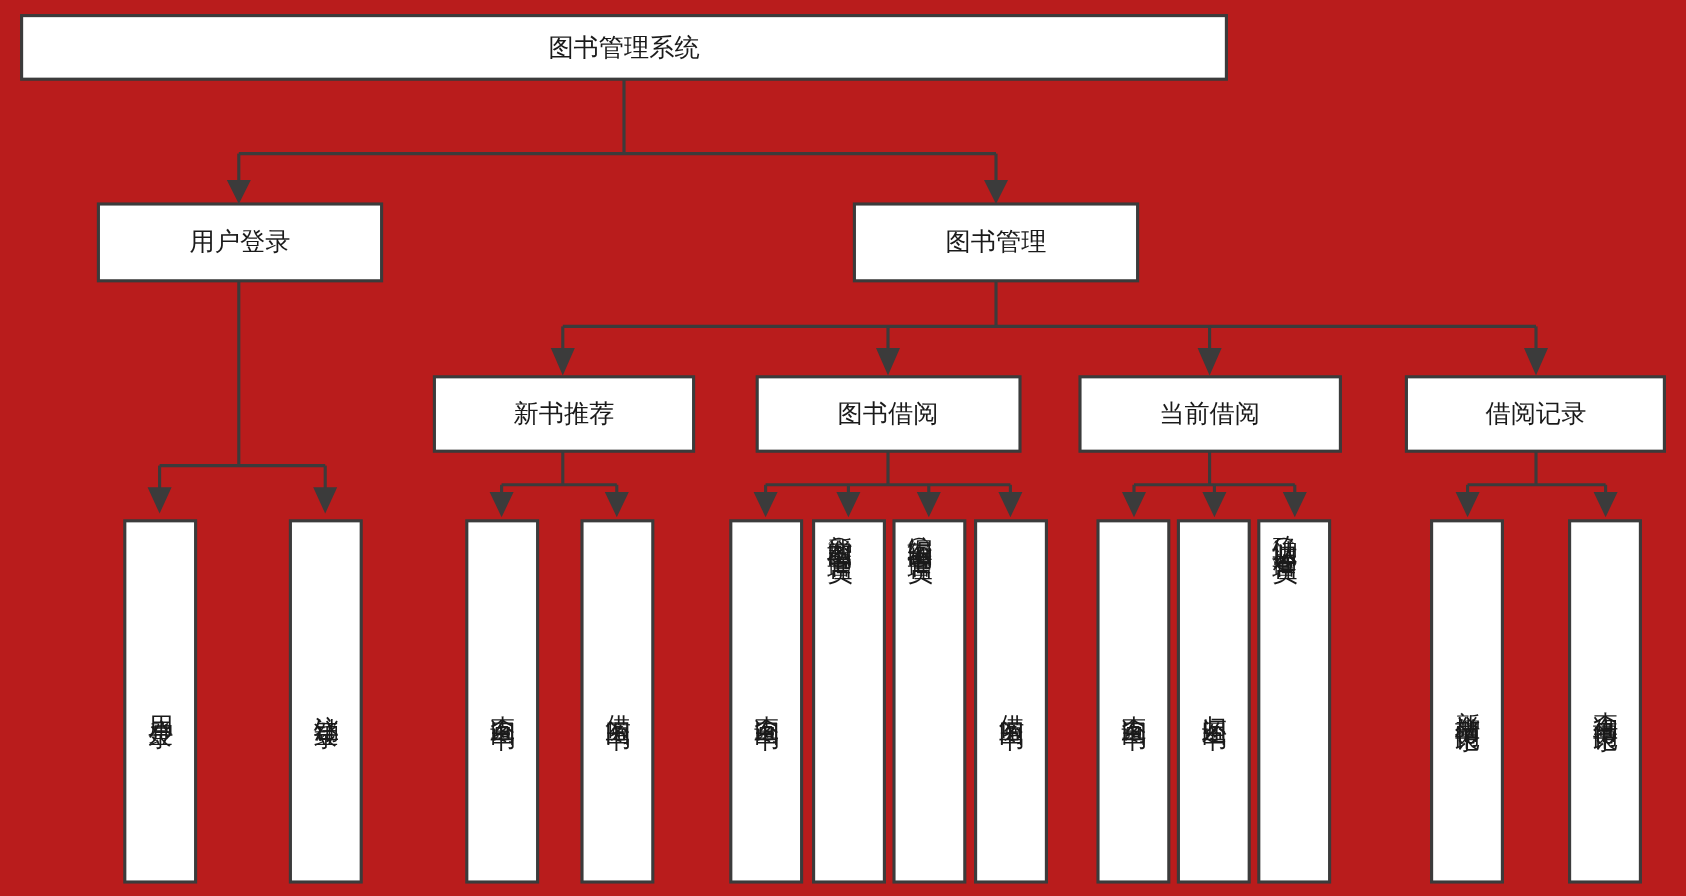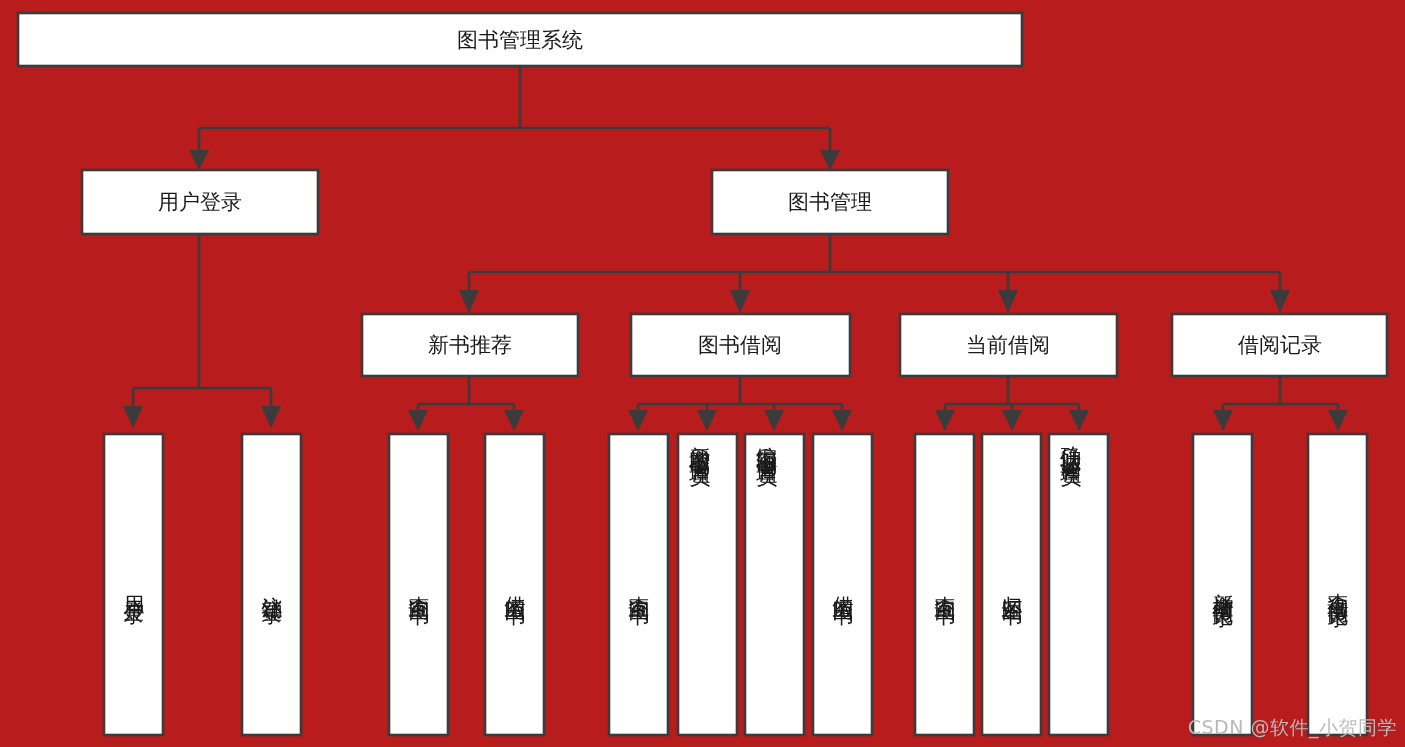--- a/index.html
+++ b/index.html
@@ -236,15 +236,14 @@
     <g>
       <rect class="node-rect" x="1193" y="434" width="59" height="301"></rect>
       <text class="node-label-v" x="1223" y="585">新增借阅记录</text>
     </g>
     <g>
       <rect class="node-rect" x="1308" y="434" width="59" height="301"></rect>
       <text class="node-label-v" x="1338" y="585">查询借阅记录</text>
     </g>
   </svg>
 
-  <div class="watermark">CSDN @软件_小贺同学</div>
 
 </div>
 
 </body></html>

